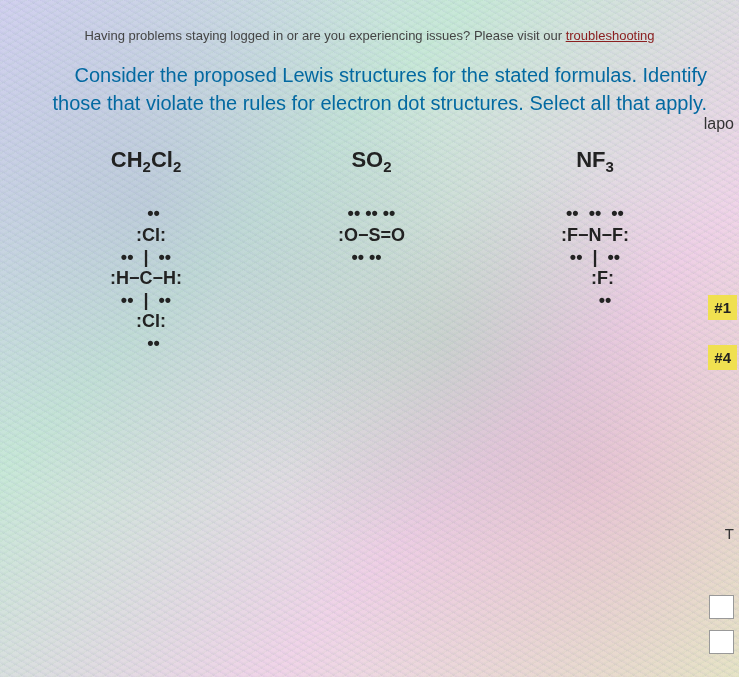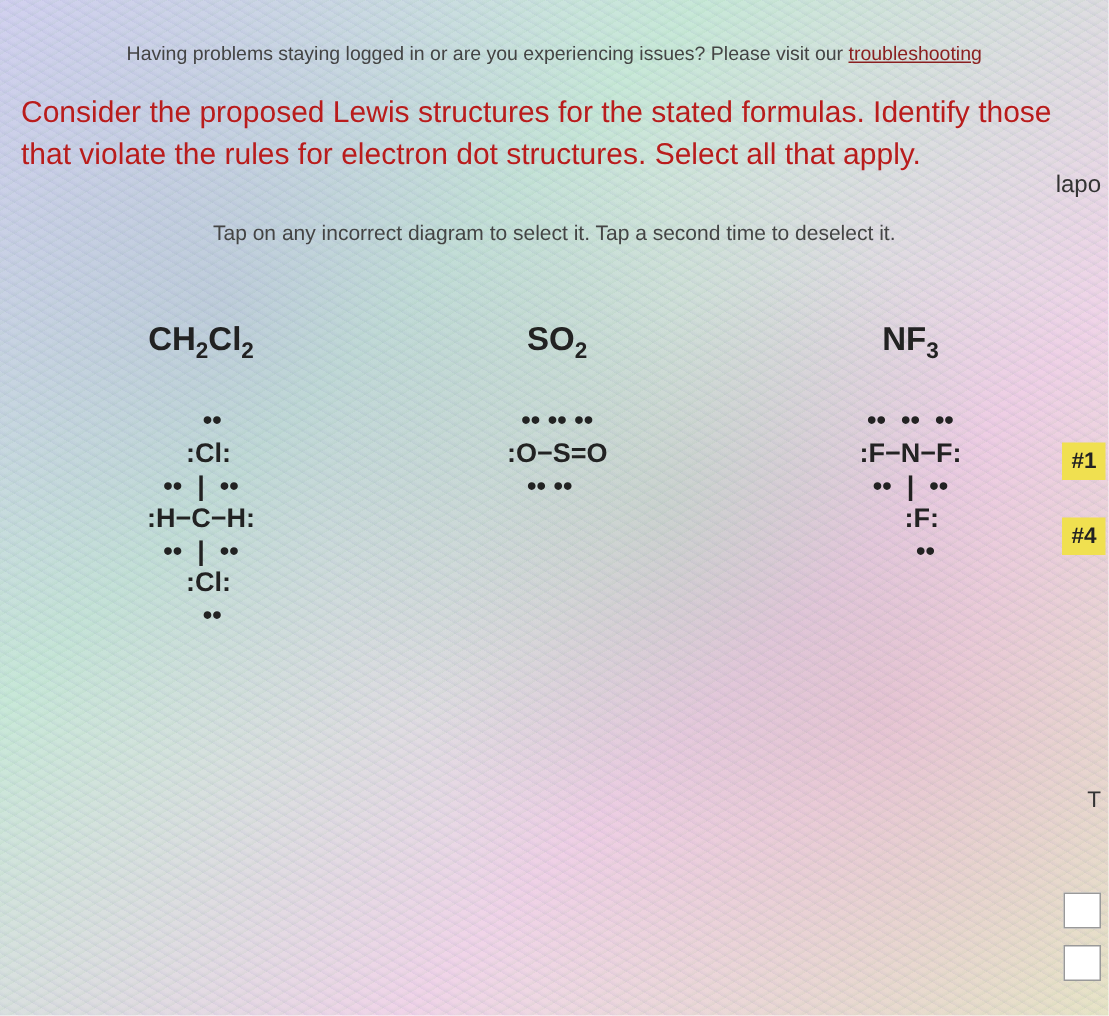--- a/index.html
+++ b/index.html
@@ -17,39 +17,40 @@
       background: 
         radial-gradient(circle at 20% 30%, rgba(120,80,200,0.15) 0%, transparent 40%),
         radial-gradient(circle at 60% 50%, rgba(80,200,120,0.15) 0%, transparent 40%),
         radial-gradient(circle at 80% 70%, rgba(200,80,150,0.15) 0%, transparent 40%),
         repeating-linear-gradient(30deg, rgba(100,100,180,0.08) 0px, transparent 3px, transparent 6px),
         repeating-linear-gradient(-30deg, rgba(100,180,100,0.08) 0px, transparent 3px, transparent 6px);
       pointer-events: none;
     }
     .content {
       position: relative;
-      padding: 20px 14px;
+      padding: 20px 32px;
       z-index: 1;
     }
     .notice {
       text-align: center;
       font-size: 13px;
       color: #444;
       margin-bottom: 18px;
       margin-top: 8px;
     }
     .link {
       color: #8b2020;
       text-decoration: underline;
     }
     .question {
       font-size: 20px;
-      color: #b91c1c;
+      color: #0369a1;
       line-height: 1.4;
       margin-bottom: 30px;
+      text-align: right;
     }
     .instruction {
       text-align: center;
       font-size: 14px;
       color: #444;
       margin-bottom: 50px;
       margin-top: 30px;
     }
     .structures {
       display: flex;
@@ -117,21 +118,20 @@
 <body>
 <div class="moire-overlay"></div>
 
 <div class="content">
   <div class="notice">
     <span>Having problems staying logged in or are you experiencing issues? Please visit our </span><span class="link">troubleshooting</span>
   </div>
 
   <div class="question">Consider the proposed Lewis structures for the stated formulas. Identify those that violate the rules for electron dot structures. Select all that apply.</div>
 
-  <div class="instruction">Tap on any incorrect diagram to select it. Tap a second time to deselect it.</div>
 
   <div class="structures">
 
     <div class="structure">
       <div class="formula">
         <span>CH</span><span class="sub">2</span><span>Cl</span><span class="sub">2</span>
       </div>
       <div class="lewis">   ••
   :Cl:
 ••  |  ••

